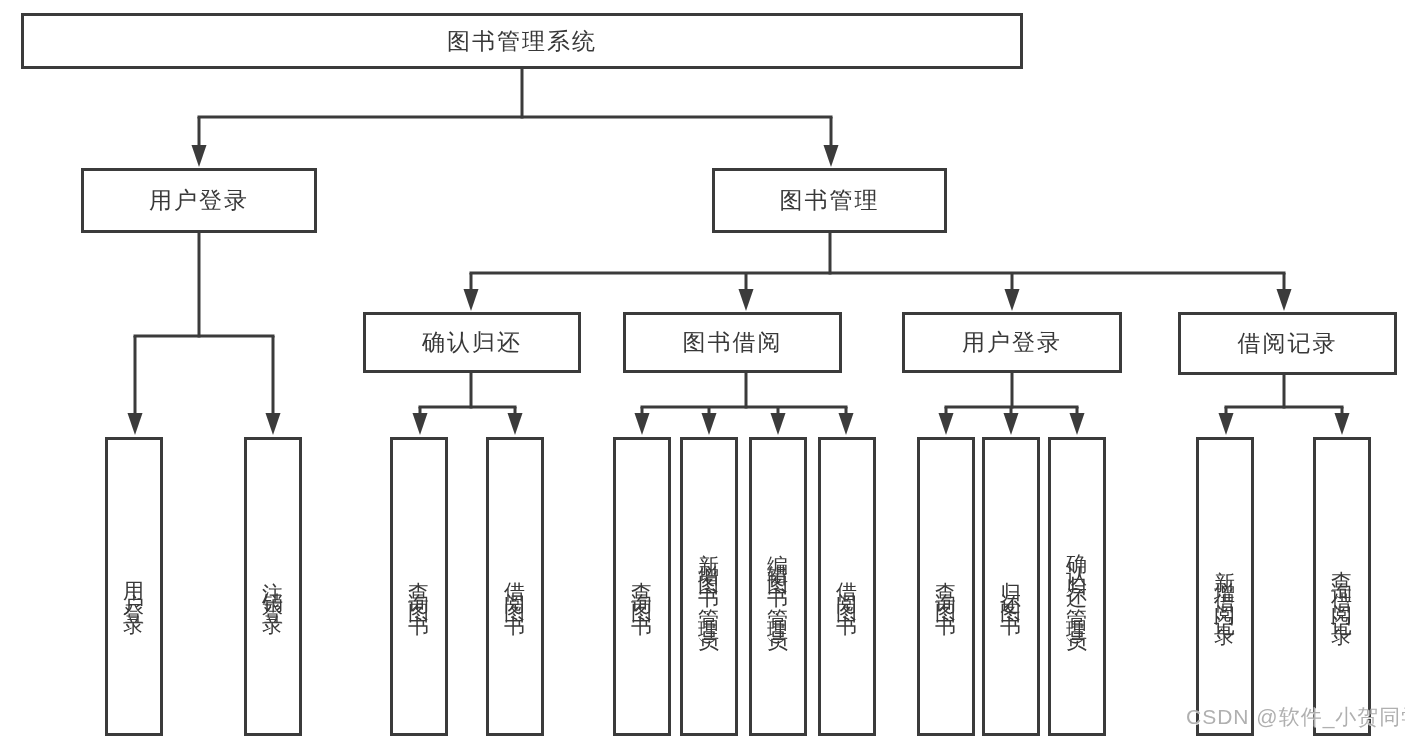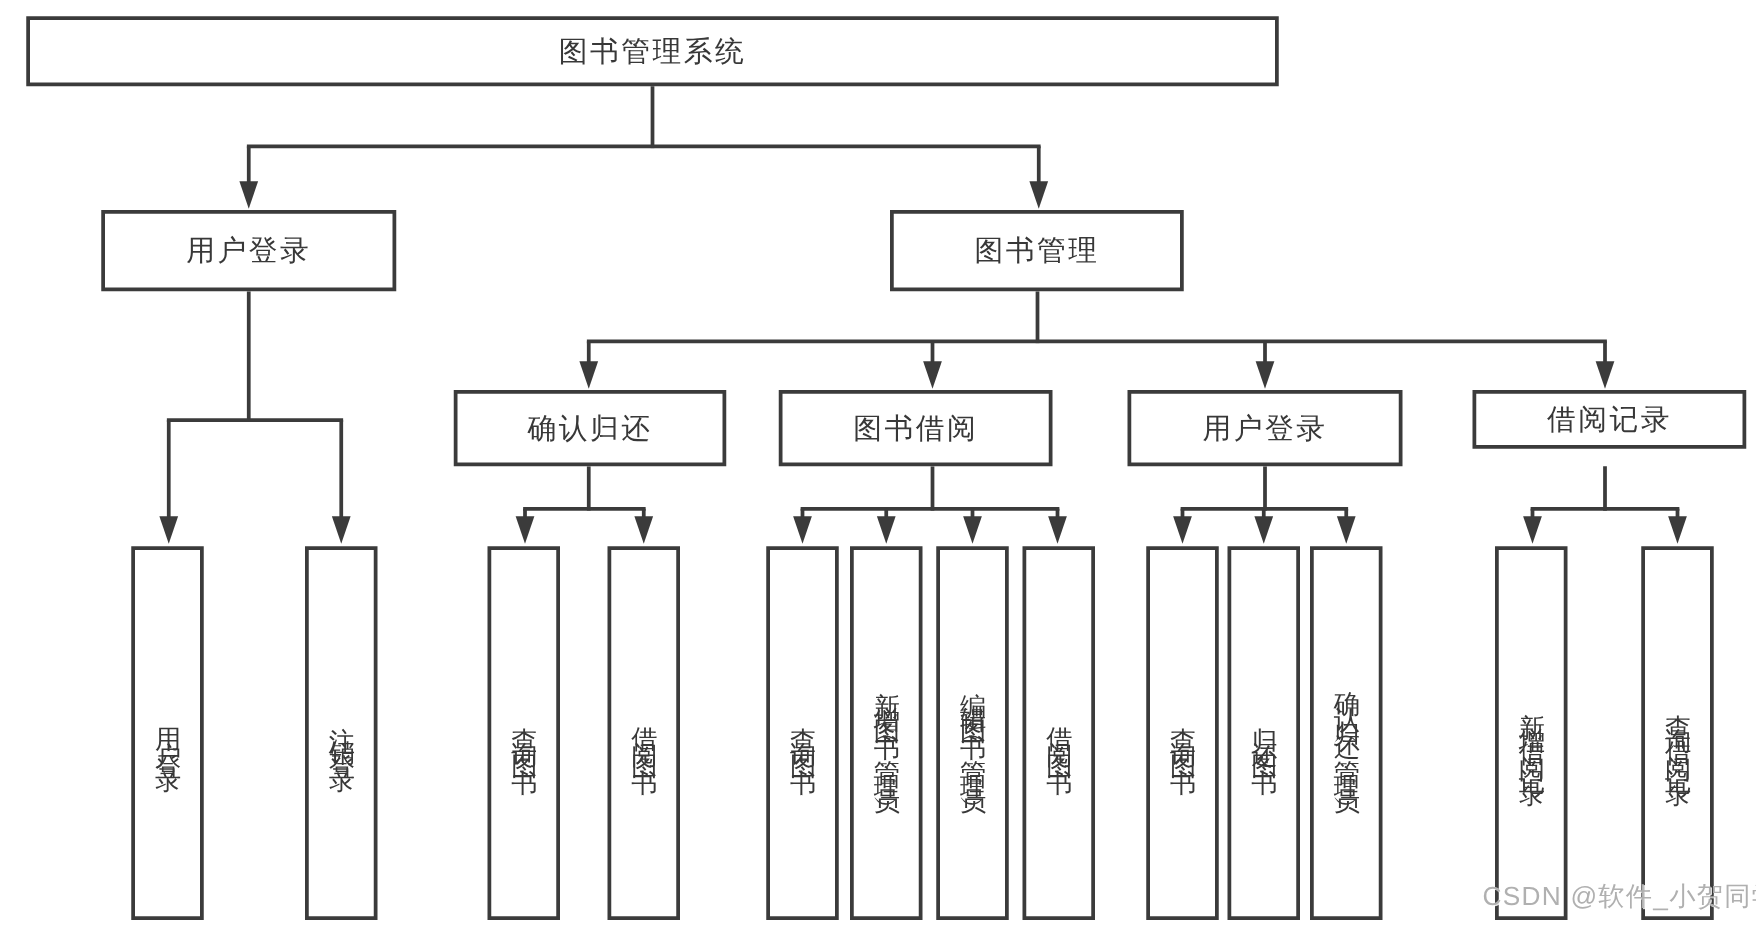--- a/index.html
+++ b/index.html
@@ -36,21 +36,21 @@
     letter-spacing:11px;
     white-space:nowrap;
   }
   
   .n-root {left:21px;  top:13px;  width:1002px; height:56px;}
   .n-l2a  {left:81px;  top:168px; width:236px;  height:65px;}
   .n-l2b  {left:712px; top:168px; width:235px;  height:65px;}
   .n-l3a  {left:363px; top:312px; width:218px;  height:61px;}
   .n-l3b  {left:623px; top:312px; width:219px;  height:61px;}
   .n-l3c  {left:902px; top:312px; width:220px;  height:61px;}
-  .n-l3d  {left:1178px;top:312px; width:219px;  height:47px;}
+  .n-l3d  {left:1178px;top:312px; width:219px;  height:63px;}
   .lf-1 {left:105px;}  .lf-2 {left:244px;}
   .lf-3 {left:390px;}  .lf-4 {left:486px;}
   .lf-5 {left:613px;}  .lf-6 {left:680px;}
   .lf-7 {left:749px;}  .lf-8 {left:818px;}
   .lf-9 {left:917px;}  .lf-10{left:982px;}  .lf-11{left:1048px;}
   .lf-12{left:1196px;} .lf-13{left:1313px;}
   .watermark{
     position:absolute;
     left:1186px;top:703px;
     z-index:3;

